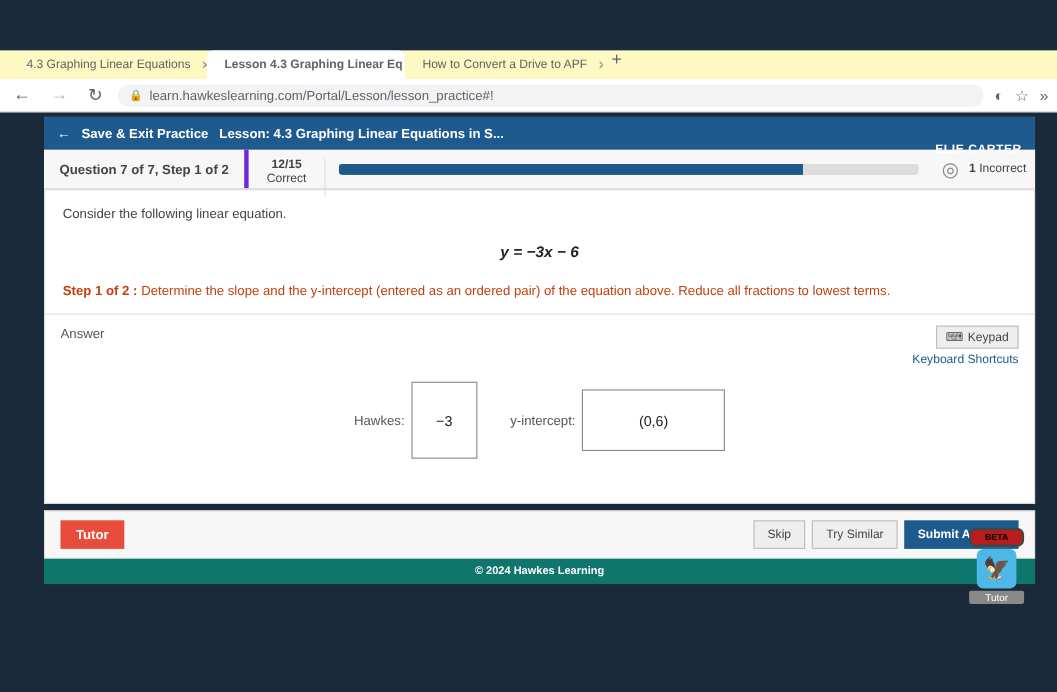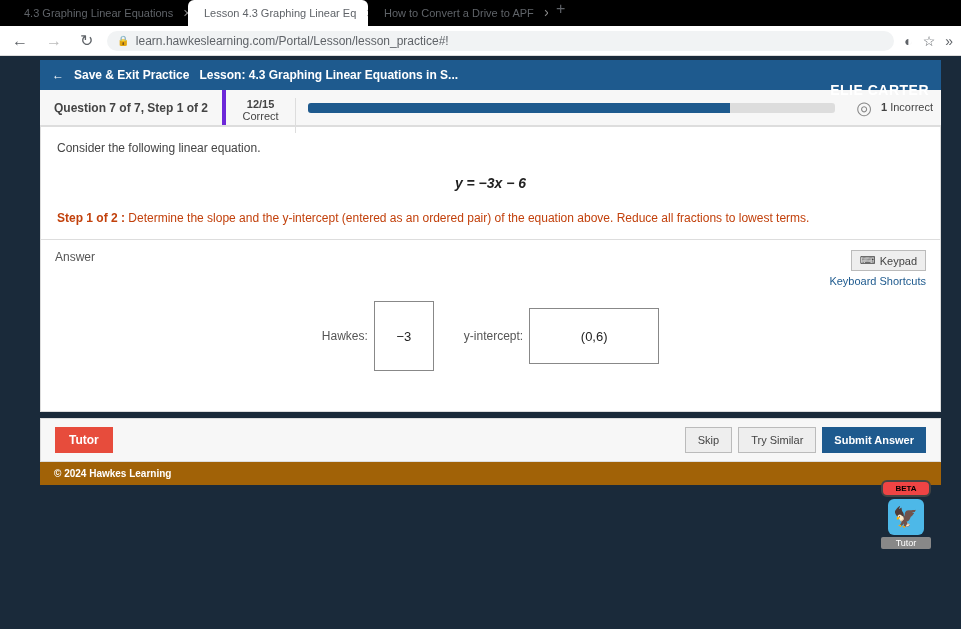--- a/index.html
+++ b/index.html
@@ -1,38 +1,38 @@
 <!DOCTYPE html>
 <html><head>
 <meta charset="utf-8">
 <style>
 * { margin: 0; padding: 0; box-sizing: border-box; font-family: Arial, sans-serif; }
 body { background: #1a2a3a; width: 961px; height: 629px; overflow: hidden; }
 
 .browser-chrome { background: #f1f3f4; }
-.tab-bar { display: flex; height: 26px; background: #000000; padding: 0 8px; font-size: 11px; color: #5f6368; }
+.tab-bar { display: flex; height: 26px; background: #fef9c3; padding: 0 8px; font-size: 11px; color: #5f6368; margin-top: 46px; }
 .tab { display: flex; align-items: center; padding: 0 10px; height: 26px; gap: 6px; border-radius: 6px 6px 0 0; max-width: 180px; white-space: nowrap; overflow: hidden; text-overflow: ellipsis; }
-.tab.active { background: #fff; }
+.tab.active { background: #fff; font-weight: bold; }
 .tab-icon { width: 12px; height: 12px; display: inline-block; border-radius: 50%; }
 .tab-close { color: #888; font-size: 14px; margin-left: 4px; cursor: pointer; }
 .new-tab { padding: 0 8px; color: #5f6368; font-size: 16px; cursor: pointer; }
 
 .addr-bar { display: flex; align-items: center; height: 30px; background: #fff; padding: 0 8px; gap: 10px; border-bottom: 1px solid #ddd; }
 .nav-btn { color: #5f6368; font-size: 16px; cursor: pointer; padding: 2px 4px; }
 .nav-btn.disabled { color: #bbb; }
 .url-box { flex: 1; display: flex; align-items: center; gap: 6px; font-size: 12px; color: #5f6368; padding: 3px 10px; background: #f1f3f4; border-radius: 12px; }
 .lock { font-size: 10px; }
 .browser-actions { display: flex; gap: 10px; color: #5f6368; font-size: 14px; }
 
 .app { margin: 4px 20px 0 40px; }
 .top-bar { background: #1e5a8e; color: #fff; height: 30px; display: flex; align-items: center; padding: 0 12px; font-size: 12px; justify-content: space-between; }
 .top-left { display: flex; align-items: center; gap: 10px; }
 .save-exit { font-weight: bold; cursor: pointer; }
 .lesson-title { font-weight: bold; }
-.user-name { font-weight: bold; font-size: 14px; letter-spacing: 0.5px; margin-top: 29px; }
+.user-name { font-weight: bold; font-size: 11px; letter-spacing: 0.5px; margin-top: 29px; }
 
 .status-row { background: #f7f7f7; display: flex; align-items: center; height: 36px; border-bottom: 1px solid #ddd; font-size: 12px; color: #444; }
 .q-title { flex: 0 0 auto; padding: 0 14px; font-weight: bold; border-right: 4px solid #6d28d9; height: 100%; display: flex; align-items: center; }
 .score { width: 70px; text-align: center; border-right: 1px solid #ddd; height: 100%; display: flex; flex-direction: column; font-size: 11px; line-height: 1.1; margin-top: 15px; }
 .score .num { font-weight: bold; }
 .progress-wrap { flex: 1; padding: 0 12px; display: flex; align-items: center; }
 .progress { flex: 1; height: 10px; background: #ddd; border-radius: 3px; overflow: hidden; }
 .progress-fill { height: 100%; background: #1e5a8e; }
 .medal { width: 34px; text-align: center; font-size: 18px; color: #888; }
 .incorrect-box { width: 60px; text-align: left; font-size: 11px; line-height: 1.1; }
@@ -51,31 +51,31 @@
 .keypad-btn { display: inline-flex; align-items: center; gap: 4px; border: 1px solid #bbb; background: #eee; padding: 3px 8px; font-size: 11px; cursor: pointer; color: #444; }
 .kb-short { color: #1e5a8e; margin-top: 4px; cursor: pointer; }
 
 .inputs { display: flex; justify-content: center; align-items: center; gap: 30px; padding: 10px 0 40px; }
 .input-group { display: flex; align-items: center; gap: 6px; font-size: 12px; color: #555; }
 .ans-box { border: 1px solid #888; background: #fff; font-size: 13px; display: flex; align-items: center; justify-content: center; color: #222; }
 .ans-box.slope { width: 60px; height: 70px; }
 .ans-box.yint { width: 130px; height: 56px; }
 
 .tutor-float { position: absolute; right: 30px; bottom: 80px; width: 50px; text-align: center; cursor: pointer; }
-.tutor-badge { border: 2px solid #444; border-radius: 6px; padding: 2px; background: #ef4444; font-size: 8px; font-weight: bold; }
+.tutor-badge { border: 2px solid #444; border-radius: 6px; padding: 2px; background: #b91c1c; font-size: 8px; font-weight: bold; }
 .tutor-icon { width: 36px; height: 36px; background: #4db8e8; border-radius: 6px; margin: 2px auto; display: flex; align-items: center; justify-content: center; font-size: 20px; }
 .tutor-label { background: #888; color: #fff; font-size: 9px; padding: 1px 4px; border-radius: 2px; }
 
 .bottom-bar { background: #f7f7f7; display: flex; justify-content: space-between; align-items: center; padding: 8px 14px; border: 1px solid #ddd; margin-top: 6px; }
 .tutor-btn { background: #e74c3c; color: #fff; border: none; padding: 6px 14px; font-size: 12px; font-weight: bold; cursor: pointer; }
 .right-btns { display: flex; gap: 6px; justify-content: space-between; }
 .btn-secondary { background: #eee; border: 1px solid #bbb; padding: 6px 12px; font-size: 11px; cursor: pointer; color: #444; }
 .btn-primary { background: #1e5a8e; color: #fff; border: none; padding: 6px 12px; font-size: 11px; font-weight: bold; cursor: pointer; }
 
-.footer { background: #a16207; color: #fff; font-size: 10px; font-weight: bold; padding: 6px 14px; margin-top: 0; }
+.footer { background: #0f766e; color: #fff; font-size: 10px; font-weight: bold; padding: 6px 14px; margin-top: 0; text-align: center; }
 </style>
 </head>
 <body>
 
 <div class="browser-chrome">
   <div class="tab-bar">
     <div class="tab">
       <span class="tab-icon" style="background:#d93025"></span>
       <span>4.3 Graphing Linear Equations</span>
       <span class="tab-close">×</span>

